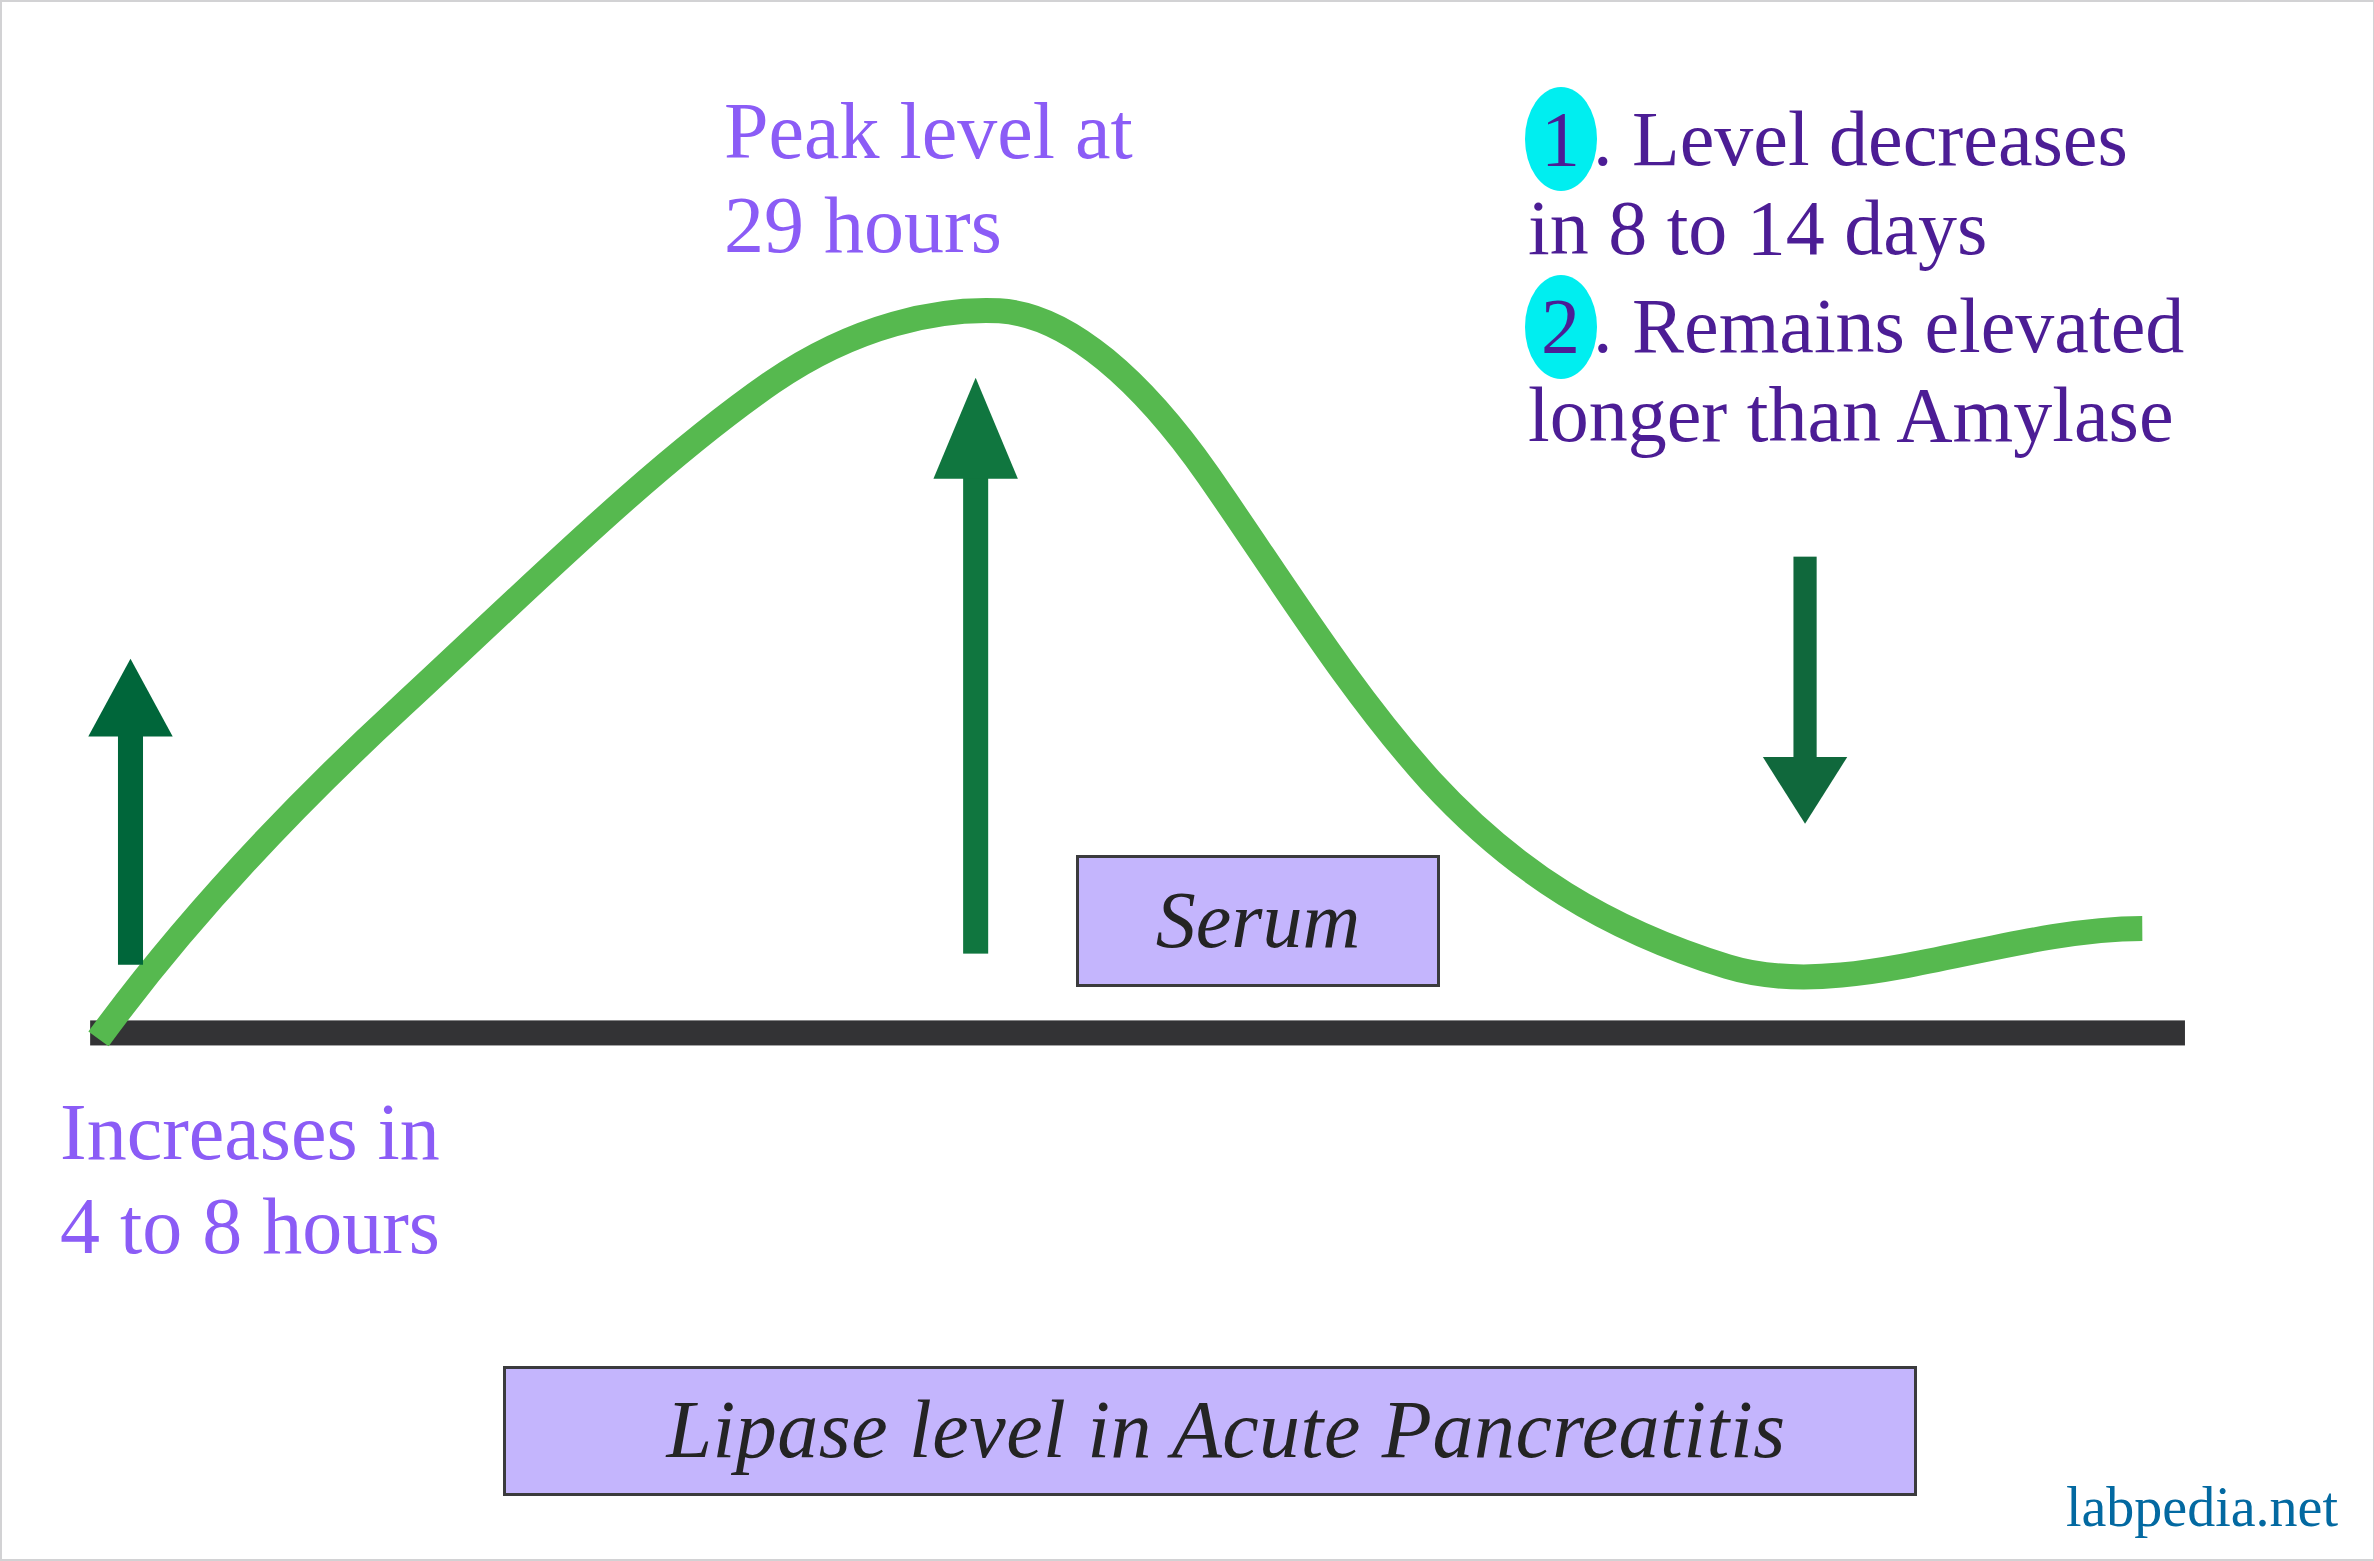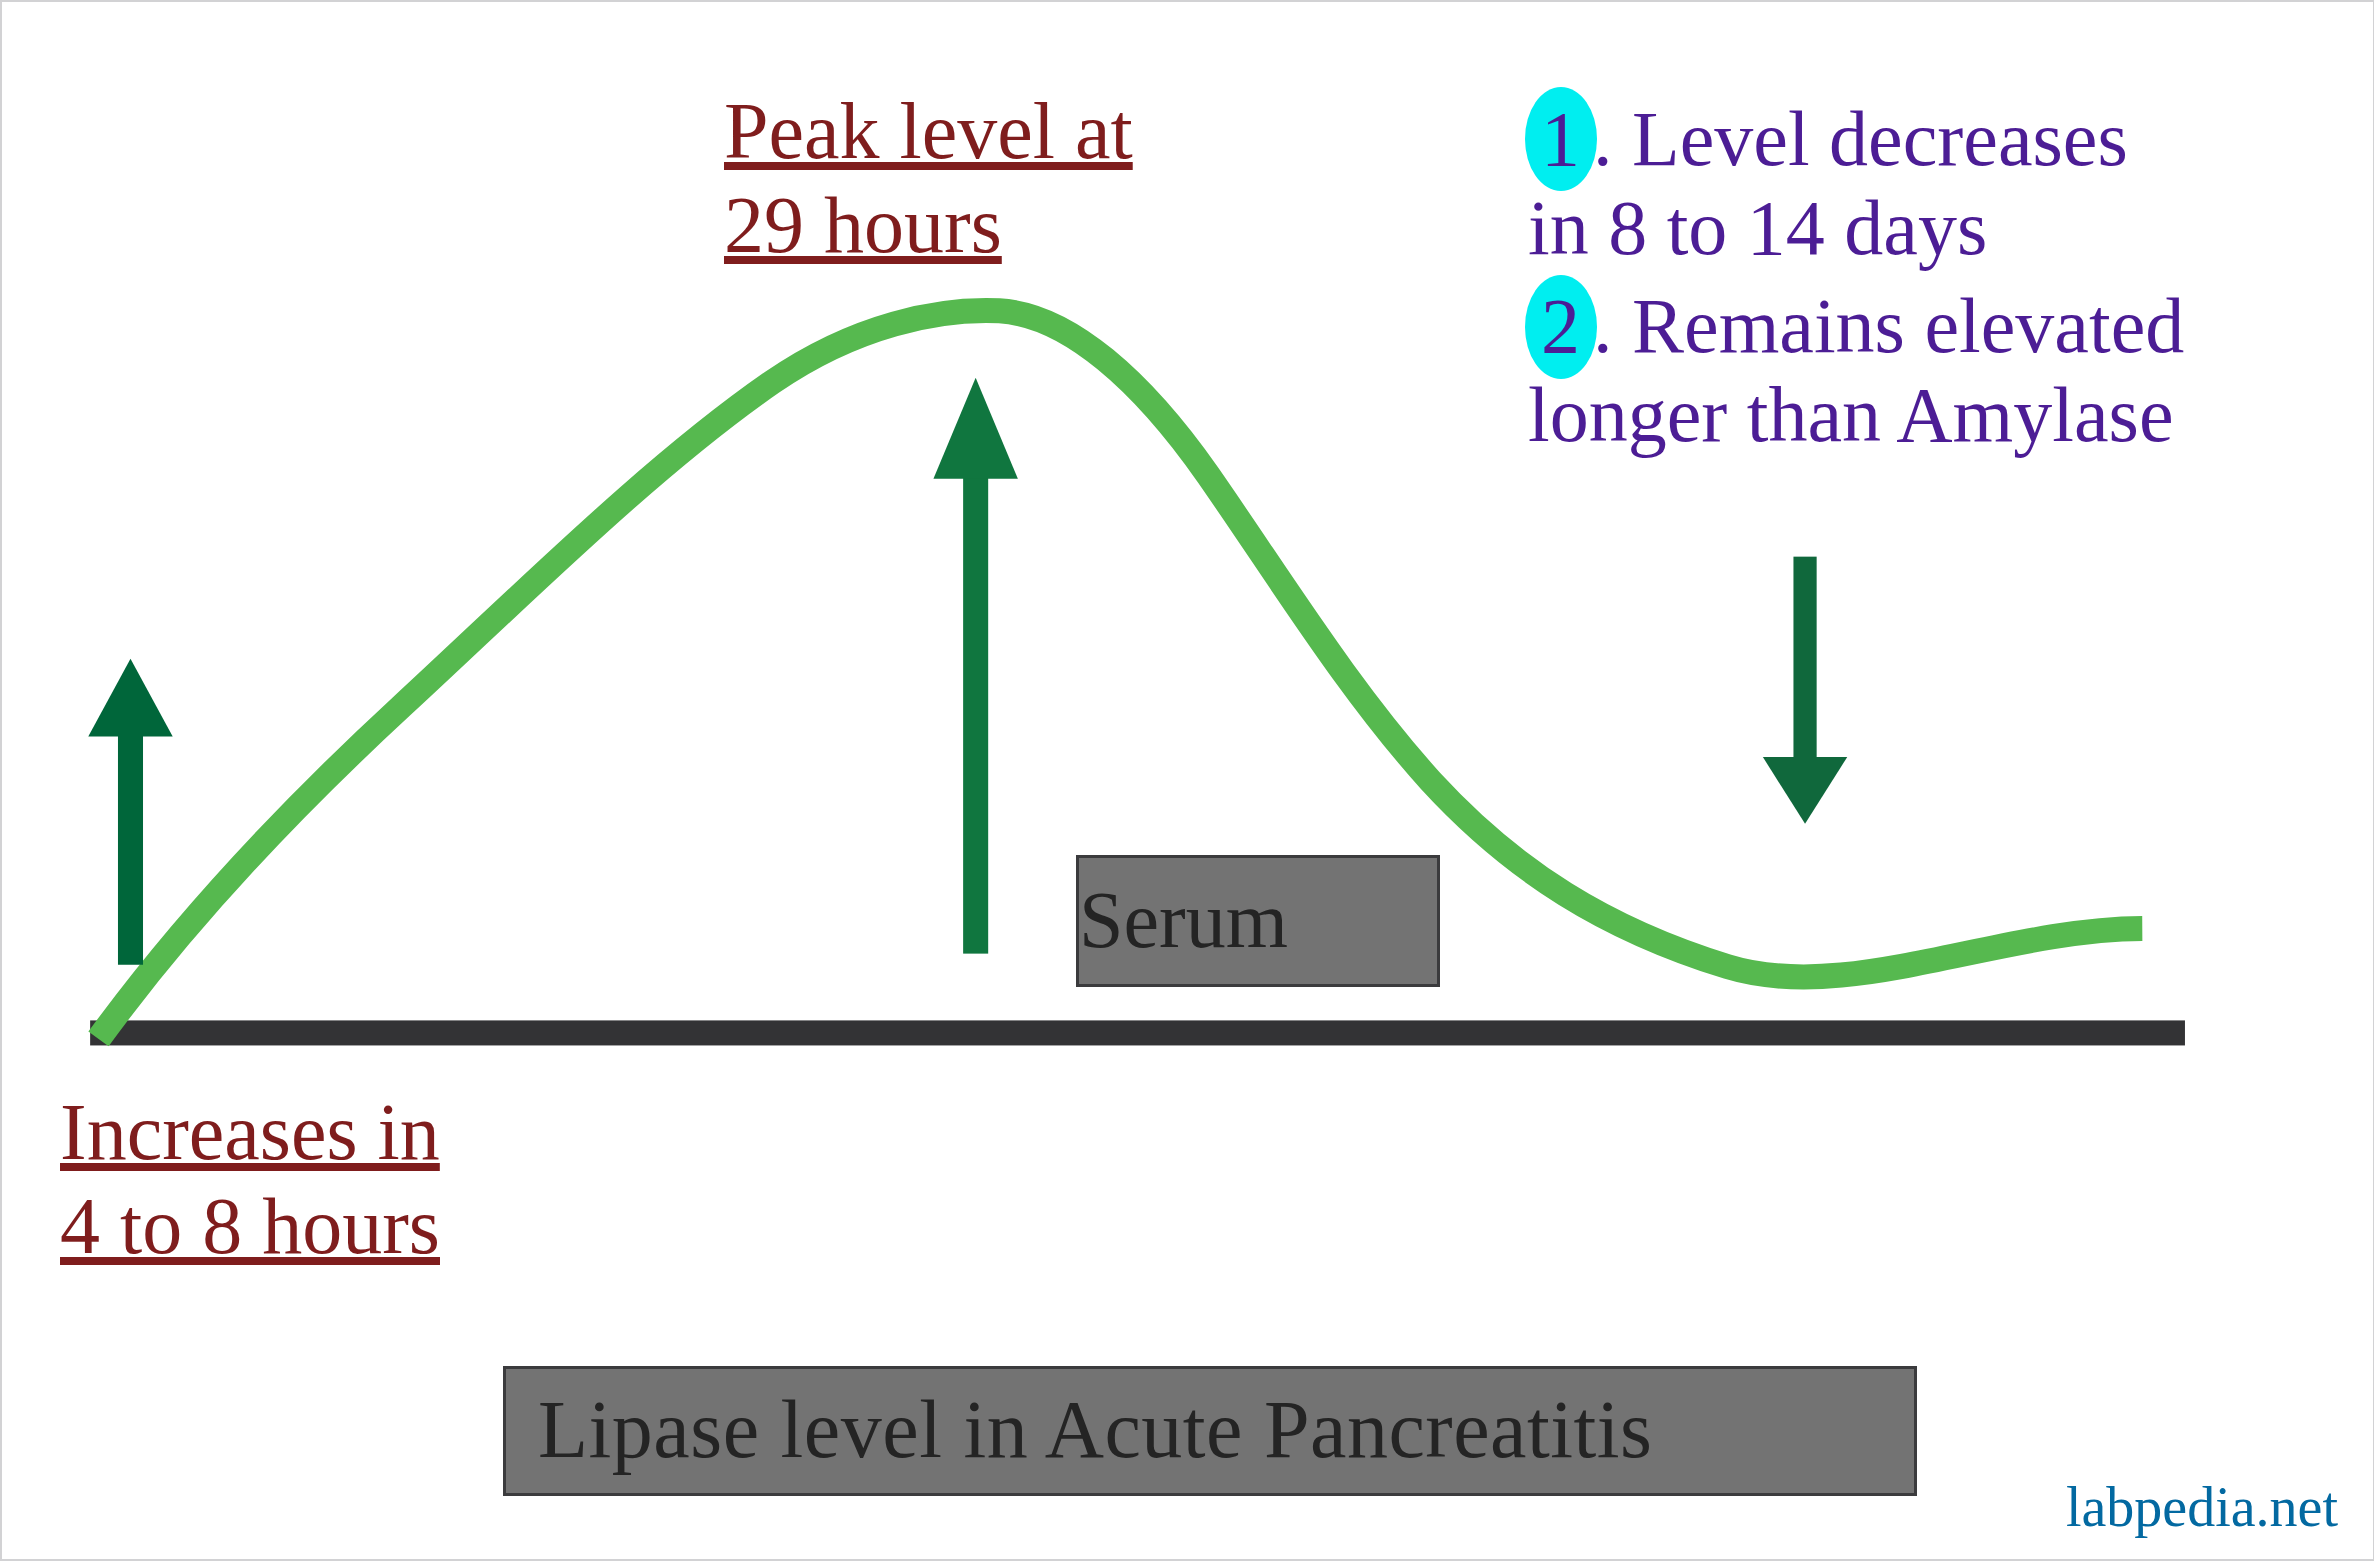--- a/index.html
+++ b/index.html
@@ -22,25 +22,24 @@
   }
   #curve-svg {
     position: absolute;
     left: 0;
     top: 0;
     width: 2375px;
     height: 1561px;
   }
   .anno {
     position: absolute;
-    color: #7f1d1d;
+    color: #8b5cf6;
     font-family: "Liberation Serif", "DejaVu Serif", serif;
     white-space: nowrap;
     line-height: 1.18;
-    text-decoration: underline;
   }
 
   
   #peak-label {
     left: 722px;
     top: 82px;
     font-size: 80px;
   }
 
   
@@ -88,25 +87,27 @@
   
   #increase-label {
     left: 58px;
     top: 1083px;
     font-size: 80px;
   }
 
   
   .ybox {
     position: absolute;
-    background: #737373;
+    background: #c4b5fd;
     border: 3.7px solid #3b3b3d;
     box-sizing: border-box;
     color: #242424;
-    font-family: "Liberation Serif", "DejaVu Serif", serif;
+    text-align: center;
+    font-family: "Liberation Serif", "DejaVu Serif", serif;
+    font-style: italic;
   }
   #serum-box {
     left: 1074px;
     top: 853px;
     width: 364px;
     height: 132px;
     font-size: 80px;
     line-height: 124px;
   }
   #title-box {

